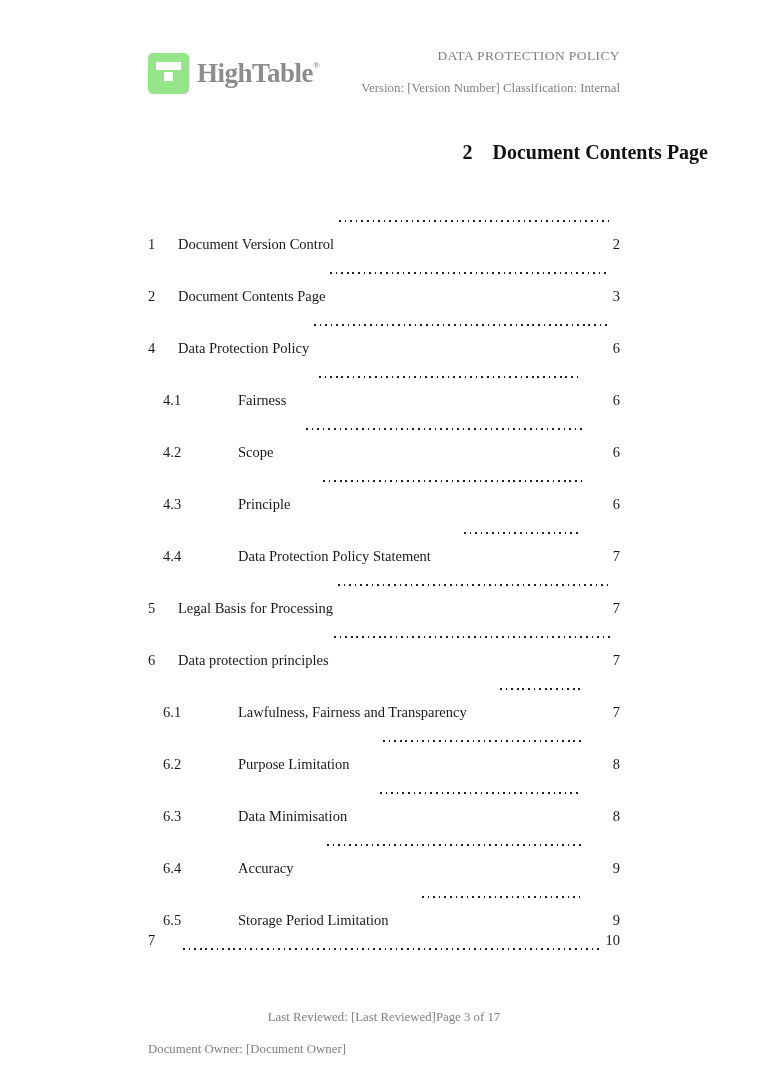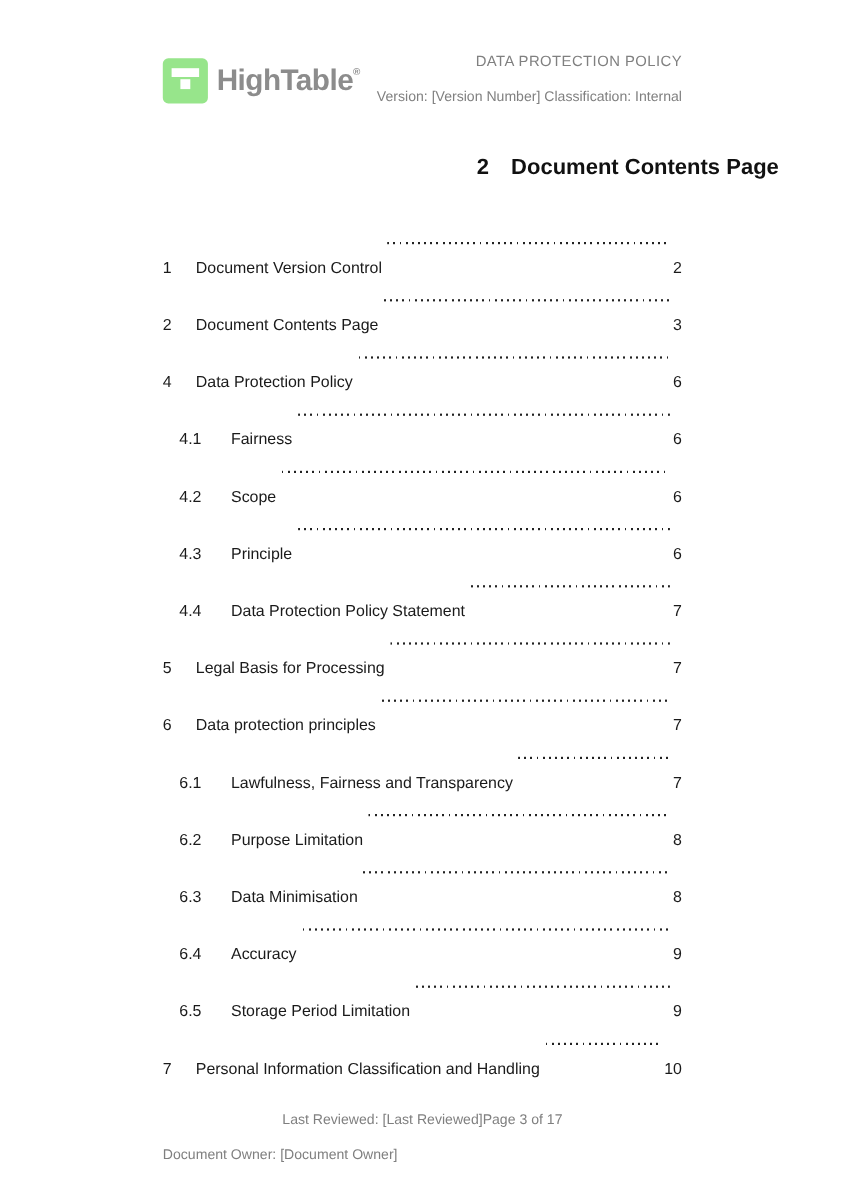--- a/index.html
+++ b/index.html
@@ -1,21 +1,21 @@
 <!DOCTYPE html>
 <html><head>
 <meta charset="utf-8">
 <style>
   * { margin:0; padding:0; box-sizing:border-box; }
   html,body { background:#ffffff; }
   .page {
     position:relative;
     width:648px; height:1087px;
     background:#ffffff;
-    font-family:Liberation Sans, sans-serif;
+    font-family:Liberation Serif, serif;
     overflow:hidden;
     margin:0 auto;
   }
   
   .hdr { position:absolute; top:48px; left:88px; right:88px; height:60px; }
   .logo { position:absolute; left:0; top:5px; display:flex; align-items:center; gap:8px; }
   .logo-icon { width:41px; height:41px; background:#97e58b; border-radius:5px; position:relative; flex:none; }
   .logo-icon .bar { position:absolute; left:8px; top:9px; width:25px; height:8px; background:#fff; }
   .logo-icon .dot { position:absolute; left:16px; top:19px; width:9px; height:9px; background:#fff; }
   .logo-text { font-size:27px; font-weight:bold; color:#8c8c8c; letter-spacing:-0.5px; line-height:1; }
@@ -32,21 +32,21 @@
   
   .toc { position:absolute; top:204px; left:88px; right:88px; }
   .toc-row {
     display:flex; align-items:baseline;
     height:22px; margin-bottom:30px;
     font-size:14.5px; color:#1a1a1a;
     cursor:pointer;
   }
   .toc-row .num { flex:none; }
   .toc-row.lvl1 .num { width:30px; }
-  .toc-row.lvl2 { padding-left:15px; }
+  .toc-row.lvl2 { padding-left:15px;gap:28px; }
   .toc-row.lvl2 .num { width:47px; }
   .toc-row .label { flex:none; white-space:nowrap;margin-top:32px; }
   .toc-row .leader {
     flex:1 1 auto; align-self:flex-end;
     height:2px; margin:0 3px 4px 5px;
     background-image:repeating-linear-gradient(to right,#222 0,#222 1.7px,transparent 1.7px,transparent 5.6px);
   }
   .toc-row .pagenum { flex:none; }
   
   .ftr { position:absolute; left:88px; right:88px; top:998px; color:#7f7f7f; font-size:12.8px; }
@@ -156,21 +156,20 @@
         <span class="pagenum">9</span>
       </div>
       <div class="toc-row lvl2">
         <span class="num">6.5</span>
         <span class="label">Storage Period Limitation</span>
         <span class="leader"></span>
         <span class="pagenum">9</span>
       </div>
       <div class="toc-row lvl1">
         <span class="num">7</span>
-        <span class="label">Personal Information Classification and Handling</span>
         <span class="leader"></span>
         <span class="pagenum">10</span>
       </div>
     </nav>
 
   <div class="ftr">
     <div class="ftr-row1">
       <span>Last Reviewed: [Last Reviewed]</span>
       <span>Page 3 of 17</span>
     </div>

